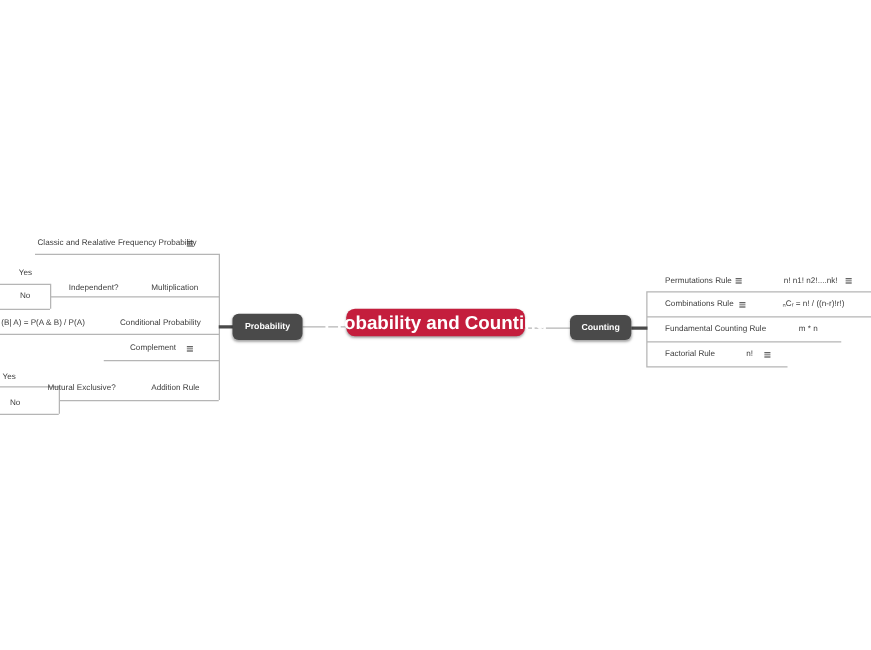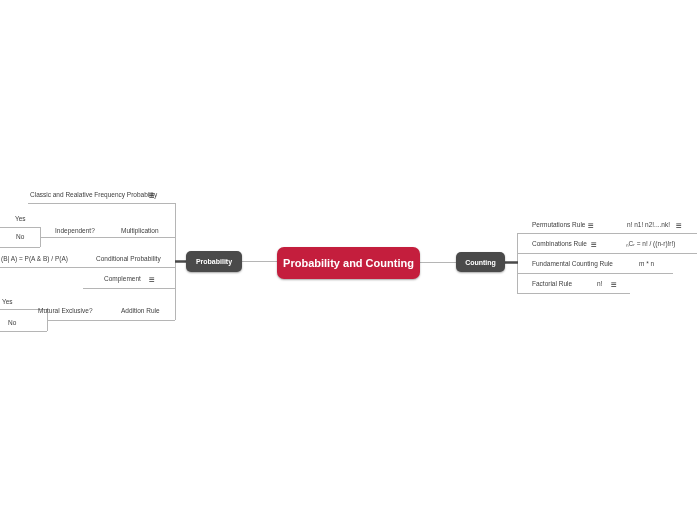--- a/index.html
+++ b/index.html
@@ -14,23 +14,23 @@
   .node{
     position:absolute;
     display:flex;align-items:center;justify-content:center;
     color:#fff;font-weight:bold;
     border-radius:6px;
     box-shadow:0 1px 2px rgba(0,0,0,.35);
     cursor:default;
     white-space:nowrap;
   }
   .node.root{
-    left:277px;top:247px;width:143px;height:32px;
+    left:277px;top:247px;width:143px;height:22px;
     background:var(--root-color,#c41e3d);
-    font-size:11px;border-radius:7px;
+    font-size:15px;border-radius:7px;
   }
   .node.side{
     background:var(--node-color,#4a4a4a);
     font-size:7px;border-radius:5px;
   }
   .node.prob{left:186px;top:251px;width:56px;height:21px;}
   .node.count{left:456px;top:252px;width:49px;height:20px;}
   .label{
     position:absolute;
     font-size:6.5px;line-height:8px;

